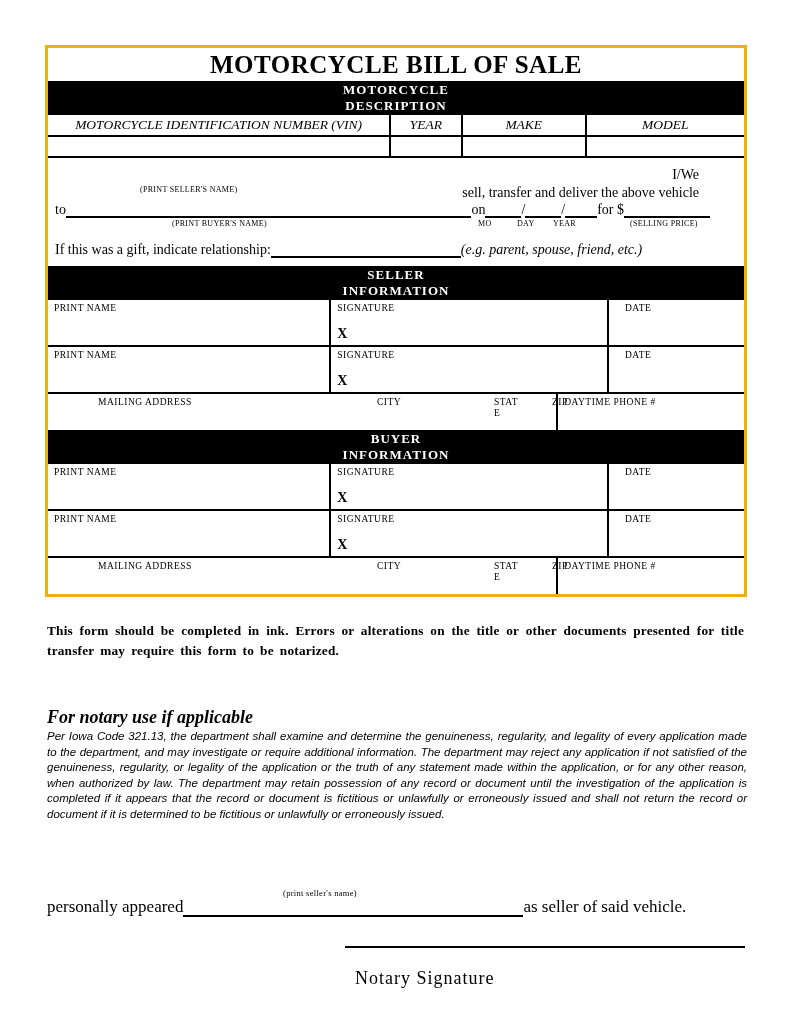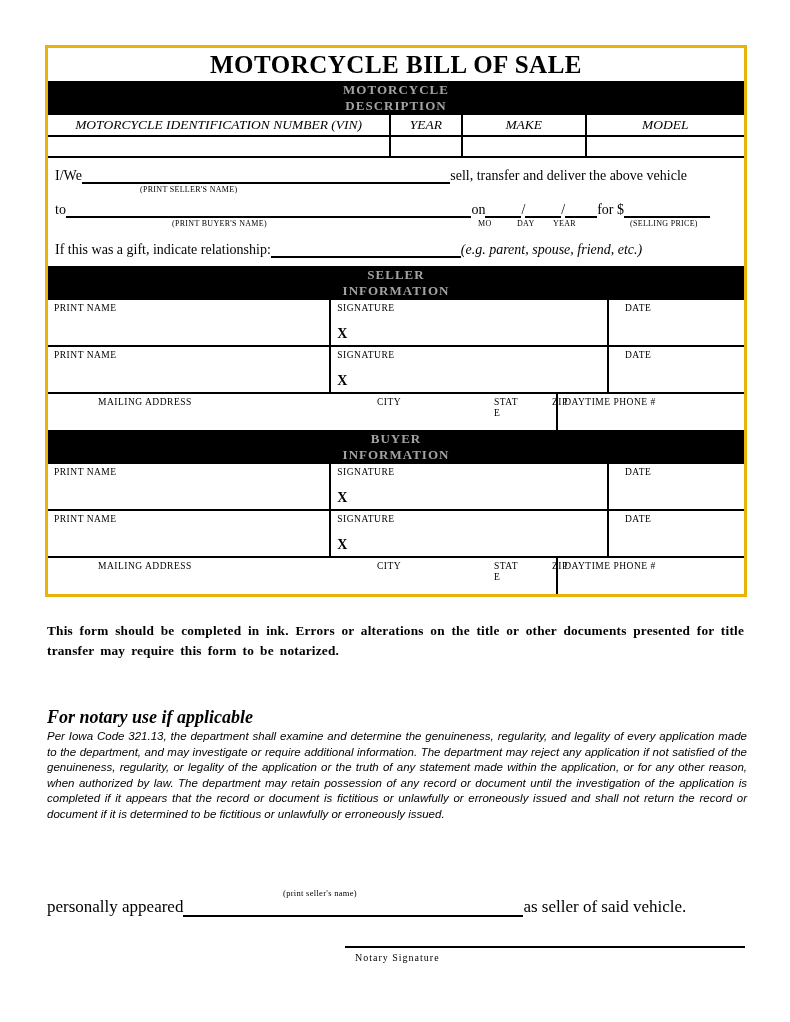--- a/index.html
+++ b/index.html
@@ -7,21 +7,21 @@
   .page {
     position:relative; width:790px; height:1022px; background:#fff;
     font-family:"Liberation Serif", serif; color:#000; overflow:hidden;
   }
   .formbox {
     position:absolute; left:45px; top:45px; width:702px; height:552px;
     border:3px solid #eab308; background:#fff;
   }
   .title-row { height:33px; display:flex; align-items:center; justify-content:center;
     font-weight:bold; font-size:25px; letter-spacing:0.5px; }
-  .band { height:34px; background:#000; color:#a3a3a3; text-align:center;
+  .band { height:34px; background:#000; color:#ffffff; text-align:center;
     font-weight:bold; font-size:13px; line-height:16px; letter-spacing:1px; padding-top:1px; }
   
   .vin-header { display:flex; height:22px; border-bottom:2px solid #000;
     font-style:italic; font-size:13.5px; }
   .vin-data { display:flex; height:21px; border-bottom:2px solid #000; }
   .vc { height:100%; display:flex; align-items:center; justify-content:center; }
   .vc1 { width:49.3%; border-right:2px solid #000; }
   .vc2 { width:10.3%; border-right:2px solid #000; }
   .vc3 { width:17.8%; border-right:2px solid #000; }
   .vc4 { flex:1; }
@@ -56,21 +56,21 @@
     font-size:18px; font-weight:bold; font-style:italic; }
   .iowa { position:absolute; left:47px; top:729px; width:700px;
     font-family:"Liberation Sans", sans-serif; font-style:italic;
     font-size:11.5px; line-height:15.5px; text-align:justify; }
   .sworn-line { position:absolute; left:140px; top:840px; display:flex;
     align-items:flex-end; font-size:14px; }
   .appeared-line { position:absolute; left:47px; top:897px; display:flex;
     align-items:flex-end; font-size:17px; }
   .print-seller-sub { position:absolute; left:283px; top:888px; font-size:8.5px; letter-spacing:0.3px; }
   .notary-sig { position:absolute; left:345px; top:946px; width:400px;
-    border-top:2px solid #000; padding:4px 0 0 10px; font-size:10px; letter-spacing:1px; }
+    border-top:2px solid #000; padding:20px 0 0 10px; font-size:18px; letter-spacing:1px; }
   .b95 { width:95px; } .b150 { width:150px; } .b50 { width:50px; }
   .b36 { width:36px; } .b32 { width:32px; } .b86 { width:86px; }
   .b190 { width:190px; } .b340 { width:340px; }
 </style>
 </head>
 <body>
 
 <div class="page">
 
   <div class="formbox">
@@ -89,21 +89,21 @@
       <div class="vc vc4">MODEL</div>
     </div>
     <div class="vin-data">
       <div class="vc vc1"></div>
       <div class="vc vc2"></div>
       <div class="vc vc3"></div>
       <div class="vc vc4"></div>
     </div>
 
     <div class="statement">
-      <div class="sline" style="top:9px; left:7px; right:57px;">
+      <div class="sline" style="top:9px; left:7px; right:45px;flex-direction:column;">
         <span class="st">I/We</span>
         <span class="blank grow"></span>
         <span class="st">sell, transfer and deliver the above vehicle</span>
       </div>
       <span class="sub" style="top:27px; left:92px;">(PRINT SELLER'S NAME)</span>
 
       <div class="sline" style="top:43px; left:7px; right:34px;">
         <span class="st">to</span>
         <span class="blank grow"></span>
         <span class="st">on</span>

